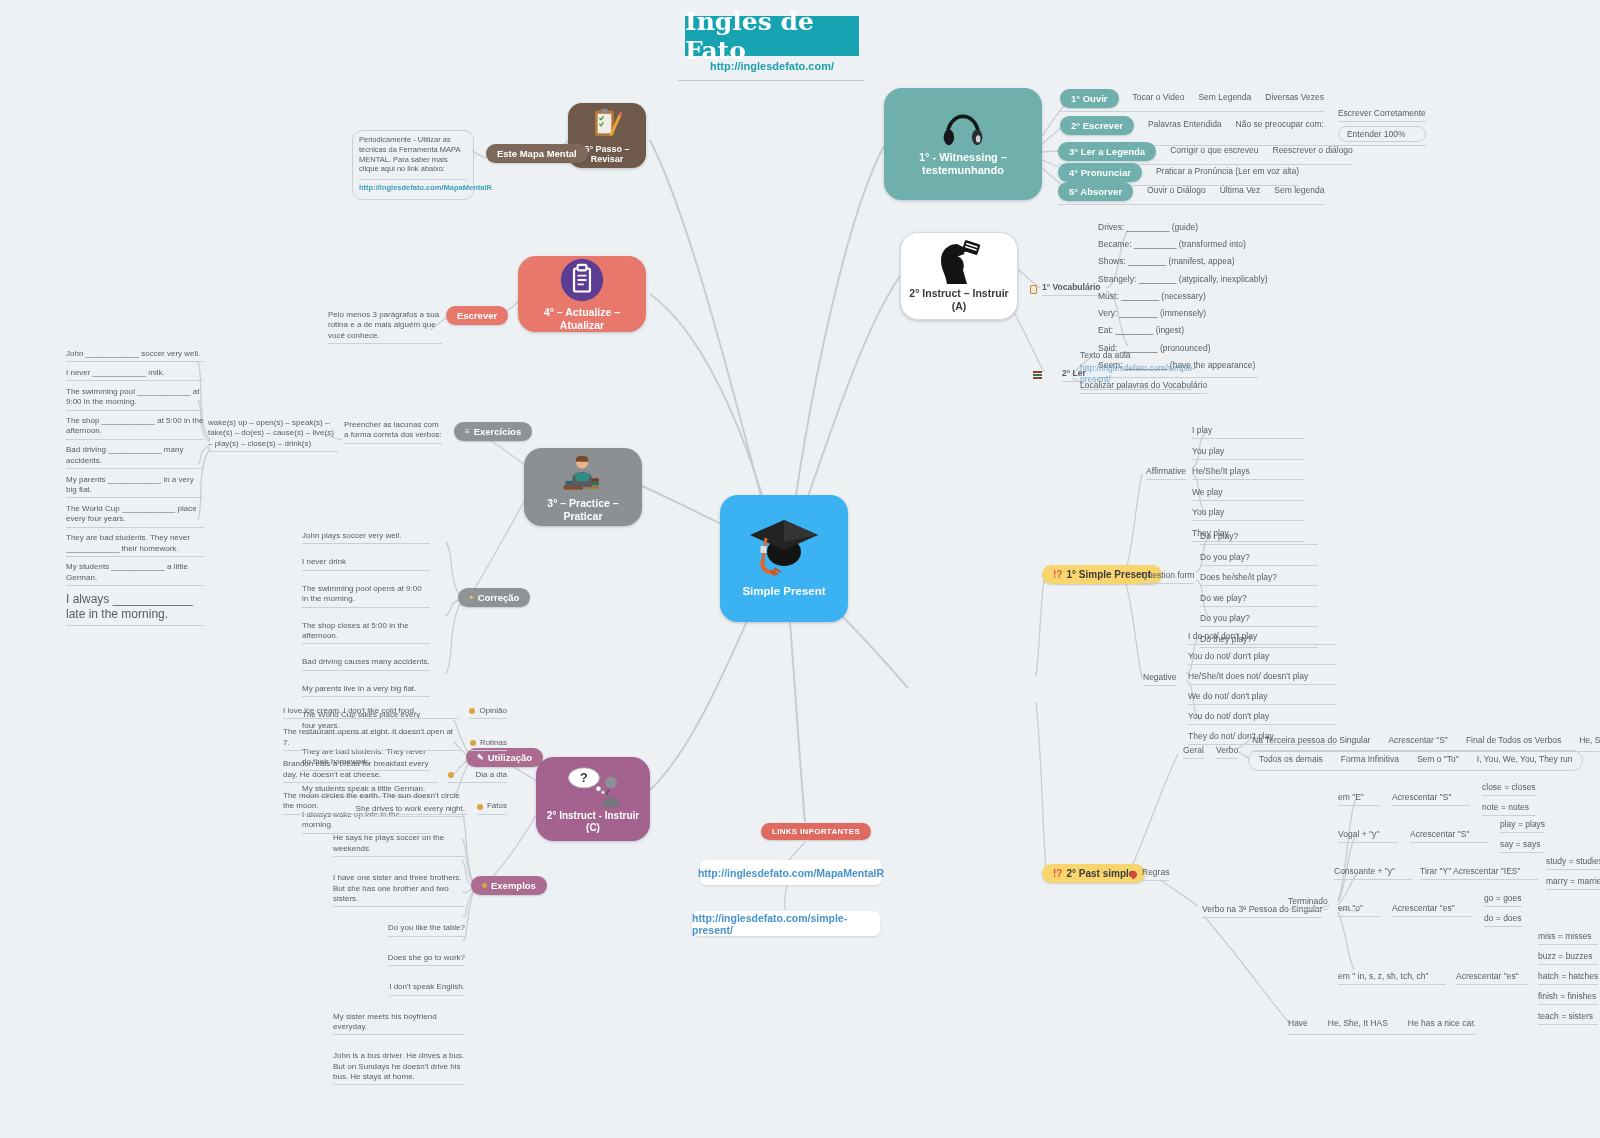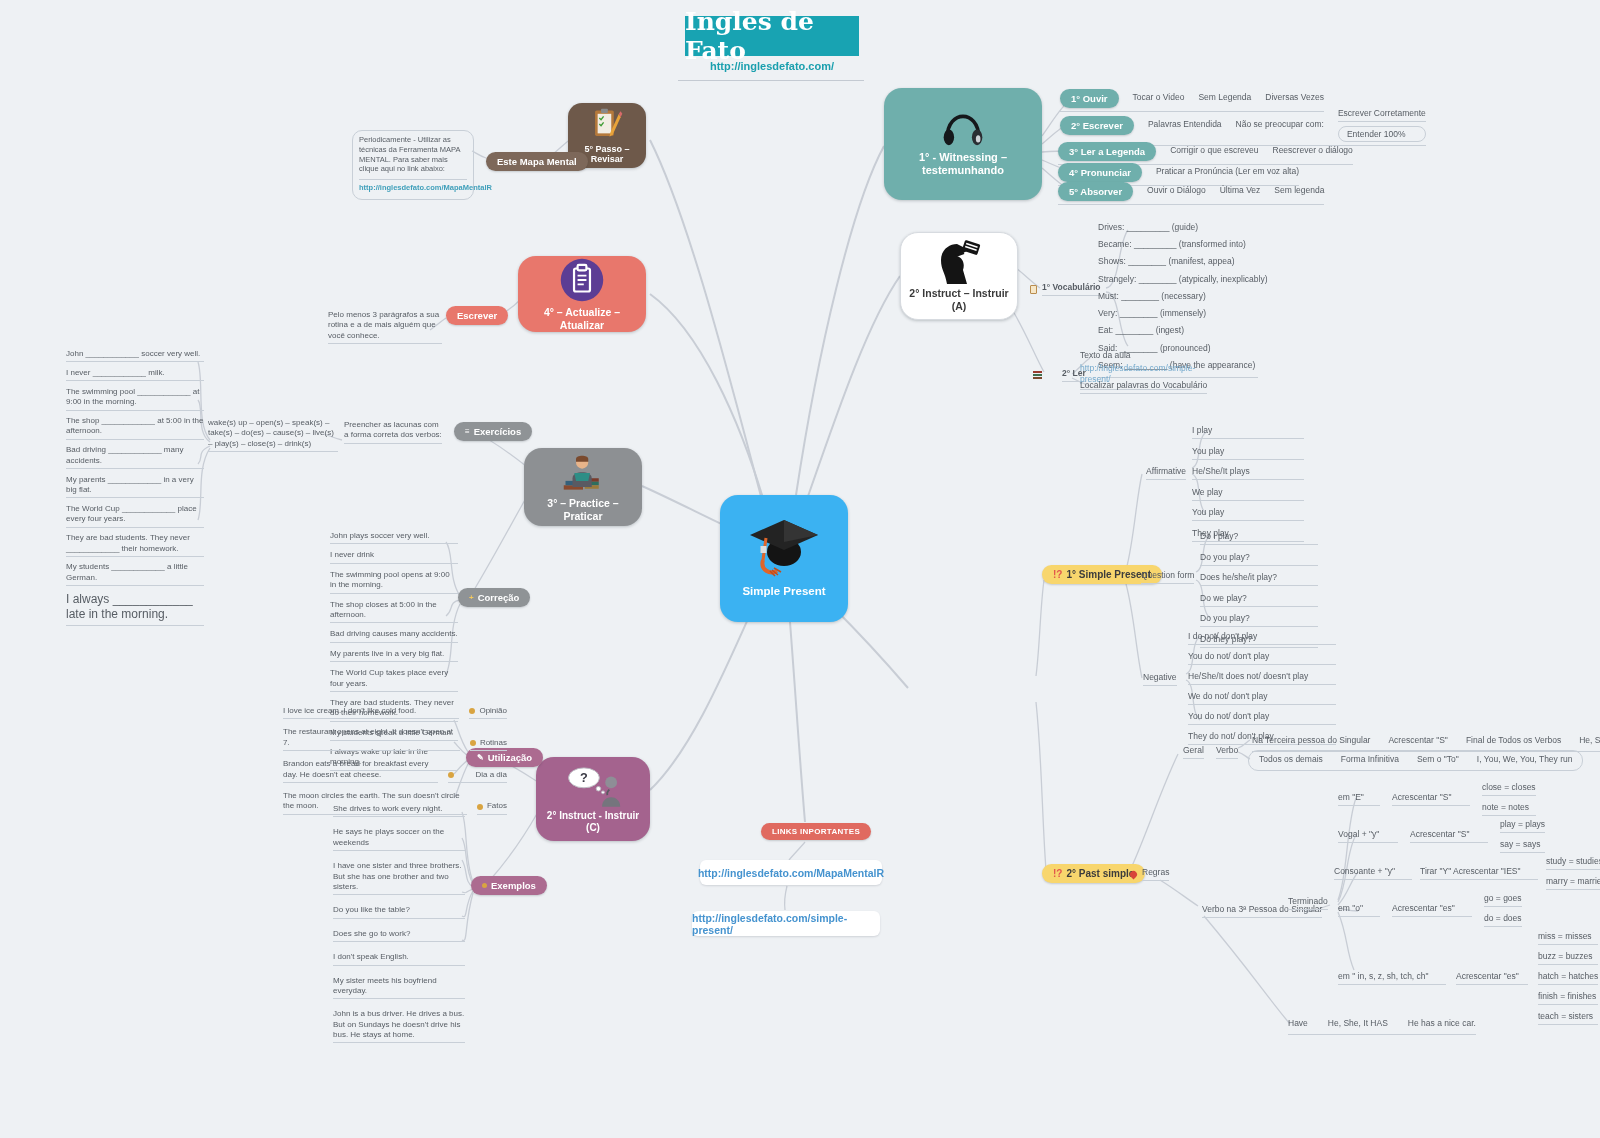--- a/index.html
+++ b/index.html
@@ -351,21 +351,21 @@
       <div class="leaf" style="font-size:8px">My parents ____________ in a very big flat.</div>
       <div class="leaf" style="font-size:8px">The World Cup ____________ place every four years.</div>
       <div class="leaf" style="font-size:8px">They are bad students. They never ____________ their homework.</div>
       <div class="leaf" style="font-size:8px">My students ____________ a little German.</div>
       <div class="leaf" style="font-size:12px">I always ____________ late in the morning.</div>
     </div>
 <div class="abs pill pill-gray" style="left:458px;top:588px">
   <span style="color:#f4c95c;font-size:8px;font-weight:bold">+</span>
   <span>Correção</span>
 </div>
-<div class="listcol" style="left:330px;top:531px;gap:6px;width:128px">
+<div class="listcol" style="left:302px;top:531px;gap:13px;width:128px">
 
 <div class="leaf" style="font-size:8px">John plays soccer very well.</div>
       <div class="leaf" style="font-size:8px">I never drink</div>
       <div class="leaf" style="font-size:8px">The swimming pool opens at 9:00 in the morning.</div>
       <div class="leaf" style="font-size:8px">The shop  closes at 5:00 in the afternoon.</div>
       <div class="leaf" style="font-size:8px">Bad driving causes many accidents.</div>
       <div class="leaf" style="font-size:8px">My parents live in a very big flat.</div>
       <div class="leaf" style="font-size:8px">The World Cup takes place every four years.</div>
       <div class="leaf" style="font-size:8px">They are bad students. They never do their homework.</div>
       <div class="leaf" style="font-size:8px">My students speak a little German.</div>
@@ -390,21 +390,21 @@
   <svg width="34" height="34" viewBox="0 0 40 40">
     <rect x="6" y="4" width="22" height="30" rx="2" fill="#b5793b"></rect>
     <rect x="9" y="8" width="16" height="23" fill="#f2ede4"></rect>
     <rect x="13" y="2" width="8" height="5" rx="1" fill="#8a8a8a"></rect>
     <path d="M11 13 L13 15 L16 11 M11 20 L13 22 L16 18" stroke="#3f9c35" stroke-width="1.6" fill="none"></path>
     <path d="M34 8 L24 30 L23 35 L27 32 L36 12 Z" fill="#e8a33a"></path>
     <path d="M34 8 L36 12 L38 8 L36 5 Z" fill="#d86a6a"></path>
   </svg>
   <div class="nlabel" style="font-size:9px">5° Passo – Revisar</div>
 </div>
-<div class="abs pill pill-brown" style="left:486px;top:152px">
+<div class="abs pill pill-brown" style="left:486px;top:144px">
       <span>Este Mapa Mental</span>
     </div>
 <div class="listcol outline" style="left:352px;top:130px;width:122px;padding:4px 6px;gap:3px">
   <span class="leaf plain" style="font-size:7.5px">Periodicamente - Utilizar as técnicas da Ferramenta MAPA MENTAL. Para saber mais clique aqui no link abaixo:</span>
   <span style="border-top:1px solid #c8cfd7"></span>
   <span class="leaf plain" style="font-size:7.5px;color:#3f9fba;font-weight:bold">http://inglesdefato.com/MapaMentalR</span>
 </div>
 
 <div class="node" style="left:536px;top:757px;width:114px;height:84px;background:#a4638e">
   <svg width="58" height="42" viewBox="0 0 64 46">
@@ -453,21 +453,21 @@
       <div class="leaf nw" style="font-size:8px;display:flex;align-items:center;gap:4px">
         <span class="dot dot-amber"></span>
         <span>Fatos</span>
       </div>
     </div>
   </div>
 <div class="abs pill pill-mauve" style="left:471px;top:876px">
   <span class="dot dot-amber" style="width:5px;height:5px"></span>
   <span>Exemplos</span>
 </div>
-<div class="listcol" style="left:333px;top:804px;gap:10px;width:132px;">
+<div class="listcol" style="left:333px;top:804px;gap:16px;width:132px;align-items:flex-end">
 
 <div class="leaf" style="font-size:8px;max-width:132px">She drives to work every night.</div>
       <div class="leaf" style="font-size:8px;max-width:132px">He says he plays soccer on the weekends</div>
       <div class="leaf" style="font-size:8px;max-width:132px">I have one sister and three brothers. But she has one brother and two sisters.</div>
       <div class="leaf" style="font-size:8px;max-width:132px">Do you like the table?</div>
       <div class="leaf" style="font-size:8px;max-width:132px">Does she go to work?</div>
       <div class="leaf" style="font-size:8px;max-width:132px">I don't speak English.</div>
       <div class="leaf" style="font-size:8px;max-width:132px">My sister meets his boyfriend everyday.</div>
       <div class="leaf" style="font-size:8px;max-width:132px">John is a bus driver. He drives a bus. But on Sundays he doesn't drive his bus. He stays at home.</div>
     </div>

